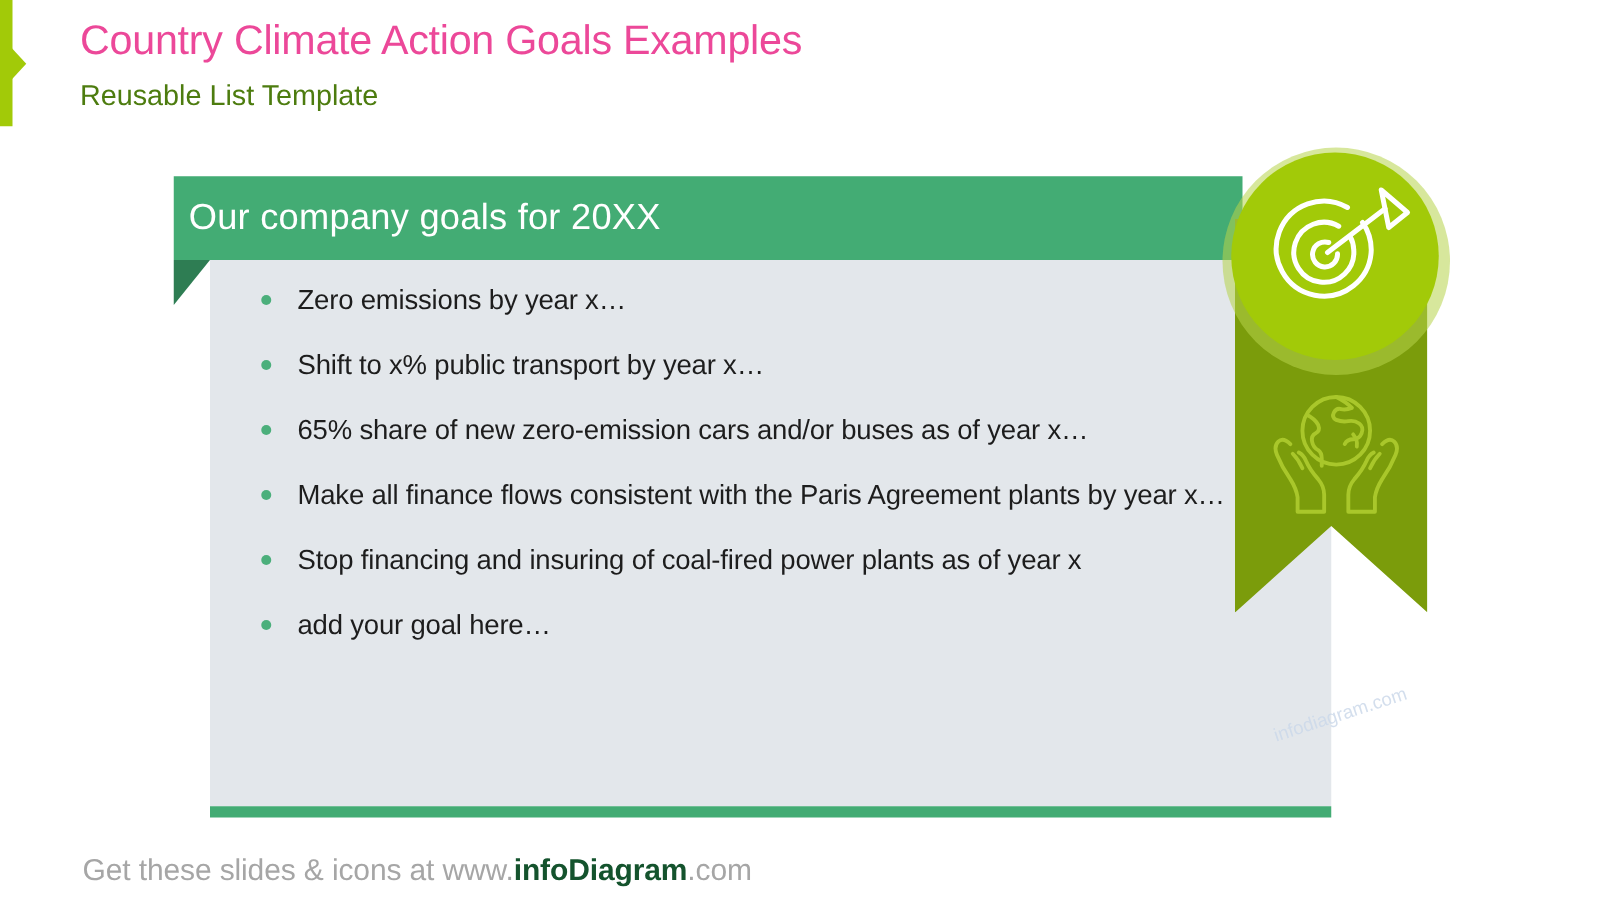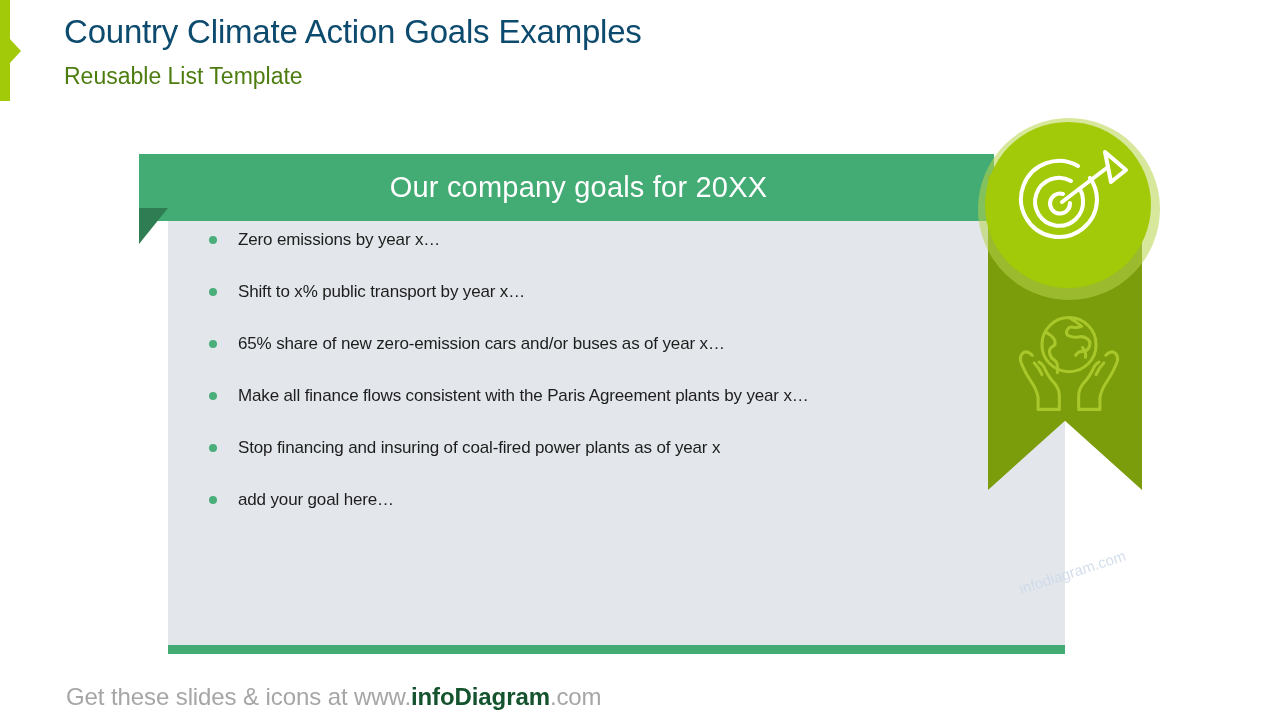--- a/index.html
+++ b/index.html
@@ -43,21 +43,21 @@
   
   .title-block {
     position: absolute;
     left: 64px;
     top: 11px;
     width: 900px;
   }
   .slide-title {
     font-size: 33px;
     line-height: 42px;
-    color: #0c4a6e;
+    color: #ec4899;
     font-weight: 400;
     letter-spacing: -0.2px;
     white-space: nowrap;
   }
   .slide-subtitle {
     font-size: 23px;
     line-height: 32px;
     color: #4d7c0f;
     font-weight: 400;
     margin-top: 7px;
@@ -79,27 +79,27 @@
     top: 645px;
     width: 897px;
     height: 9px;
     background: #43AC74;
   }
 
   
   .banner {
     position: absolute;
     left: 139px;
-    top: 154px;
+    top: 141px;
     width: 855px;
     height: 67px;
     background: #43AC74;
     display: flex;
     align-items: center;
-    justify-content: center;
+    justify-content: flex-start;
   }
   .banner-title {
     color: #ffffff;
     font-size: 29px;
     font-weight: 400;
     letter-spacing: 0.2px;
     position: relative;
     left: 12px;
   }
   .banner-fold {
@@ -171,21 +171,21 @@
     top: 224px;
     width: 790px;
     margin: 0;
     padding: 0;
     list-style: none;
   }
   .goal-item {
     position: relative;
     padding-left: 33px;
     margin-bottom: 20px;
-    font-size: 17px;
+    font-size: 22px;
     line-height: 32px;
     color: #1d1d1d;
     letter-spacing: -0.15px;
   }
   .goal-item .dot {
     position: absolute;
     left: 4px;
     top: 12px;
     width: 8px;
     height: 8px;

